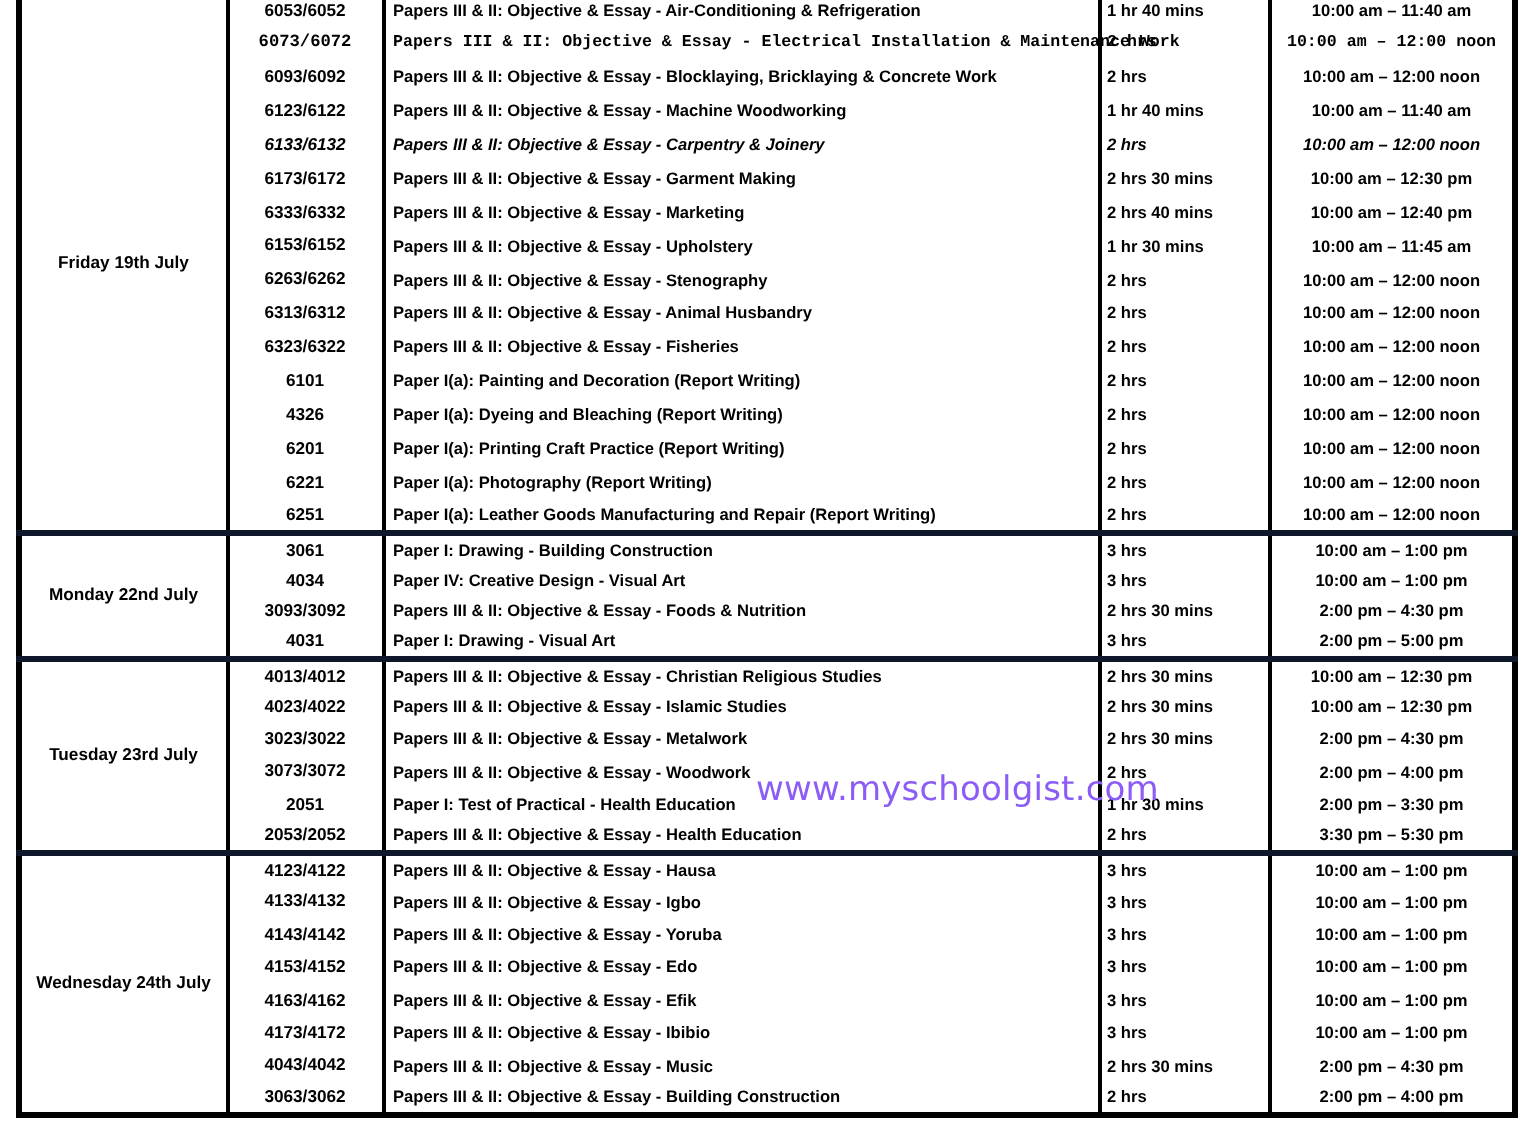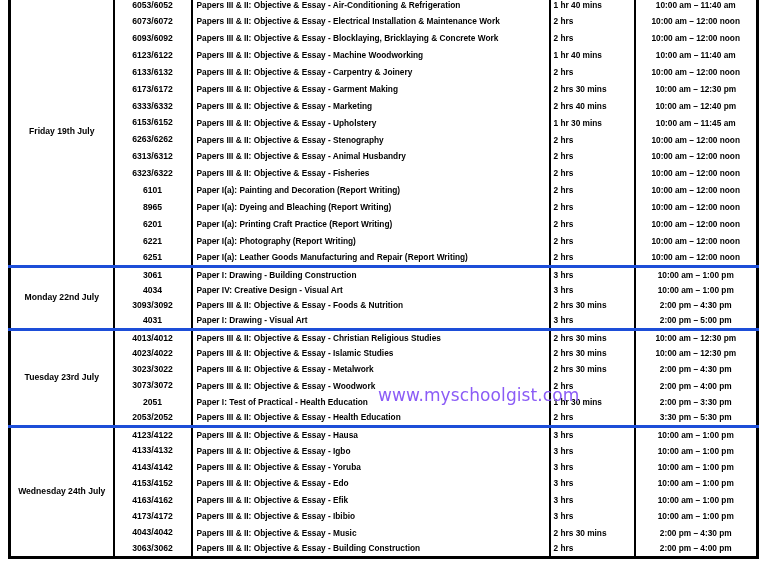--- a/index.html
+++ b/index.html
@@ -73,21 +73,21 @@
   }
   td.time-cell {
     text-align: center;
     border-right: none;
     font-size: 8.3px;
     padding: 0 2px;
   }
 
   
   tr.section-start > td {
-    border-top: 3px solid #1d4ed8;
+    border-top: 3px solid #0f172a;
   }
   tr.first-row > td {
     border-top: none;
   }
 
   #watermark {
     position: absolute;
     left: 378px;
     top: 385px;
     font-family: "DejaVu Sans", sans-serif;
@@ -112,39 +112,39 @@
         <col class="c-time">
     </colgroup>
     <tbody id="timetable-body">
         <tr class="first-row" style="height: 16.9px;">
           <td class="day-cell" rowspan="16">Friday 19th July</td>
           <td class="code-cell">6053/6052</td>
           <td class="subj-cell">Papers III &amp; II: Objective &amp; Essay - Air-Conditioning &amp; Refrigeration</td>
           <td class="dur-cell">1 hr 40 mins</td>
           <td class="time-cell">10:00 am – 11:40 am</td>
         </tr>
-        <tr style="height: 16.9px;">
+        <tr style="height: 16.9px; font-family: Liberation Mono, monospace;">
           <td class="code-cell">6073/6072</td>
           <td class="subj-cell">Papers III &amp; II: Objective &amp; Essay - Electrical Installation &amp; Maintenance Work</td>
           <td class="dur-cell">2 hrs</td>
           <td class="time-cell">10:00 am – 12:00 noon</td>
         </tr>
         <tr style="height: 16.9px;">
           <td class="code-cell">6093/6092</td>
           <td class="subj-cell">Papers III &amp; II: Objective &amp; Essay - Blocklaying, Bricklaying &amp; Concrete Work</td>
           <td class="dur-cell">2 hrs</td>
           <td class="time-cell">10:00 am – 12:00 noon</td>
         </tr>
         <tr style="height: 16.9px;">
           <td class="code-cell">6123/6122</td>
           <td class="subj-cell">Papers III &amp; II: Objective &amp; Essay - Machine Woodworking</td>
           <td class="dur-cell">1 hr 40 mins</td>
           <td class="time-cell">10:00 am – 11:40 am</td>
         </tr>
-        <tr style="height: 16.9px;">
+        <tr style="height: 16.9px; font-style: italic;">
           <td class="code-cell">6133/6132</td>
           <td class="subj-cell">Papers III &amp; II: Objective &amp; Essay - Carpentry &amp; Joinery</td>
           <td class="dur-cell">2 hrs</td>
           <td class="time-cell">10:00 am – 12:00 noon</td>
         </tr>
         <tr style="height: 16.9px;">
           <td class="code-cell">6173/6172</td>
           <td class="subj-cell">Papers III &amp; II: Objective &amp; Essay - Garment Making</td>
           <td class="dur-cell">2 hrs 30 mins</td>
           <td class="time-cell">10:00 am – 12:30 pm</td>
@@ -179,21 +179,21 @@
           <td class="dur-cell">2 hrs</td>
           <td class="time-cell">10:00 am – 12:00 noon</td>
         </tr>
         <tr style="height: 16.9px;">
           <td class="code-cell">6101</td>
           <td class="subj-cell">Paper I(a): Painting and Decoration (Report Writing)</td>
           <td class="dur-cell">2 hrs</td>
           <td class="time-cell">10:00 am – 12:00 noon</td>
         </tr>
         <tr style="height: 16.9px;">
-          <td class="code-cell">8965</td>
+          <td class="code-cell">4326</td>
           <td class="subj-cell">Paper I(a): Dyeing and Bleaching (Report Writing)</td>
           <td class="dur-cell">2 hrs</td>
           <td class="time-cell">10:00 am – 12:00 noon</td>
         </tr>
         <tr style="height: 16.9px;">
           <td class="code-cell">6201</td>
           <td class="subj-cell">Paper I(a): Printing Craft Practice (Report Writing)</td>
           <td class="dur-cell">2 hrs</td>
           <td class="time-cell">10:00 am – 12:00 noon</td>
         </tr>

